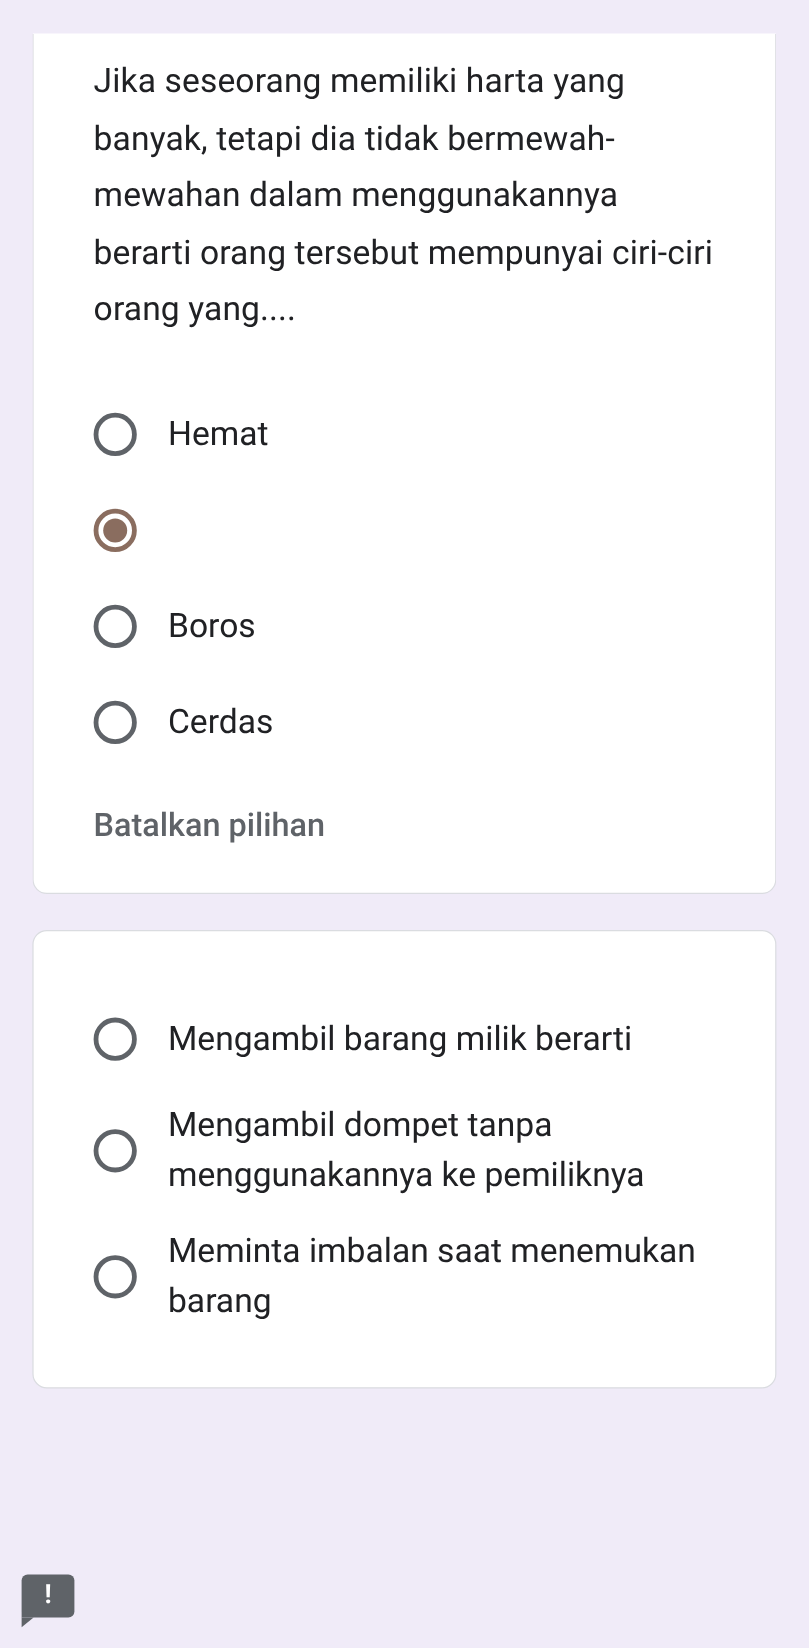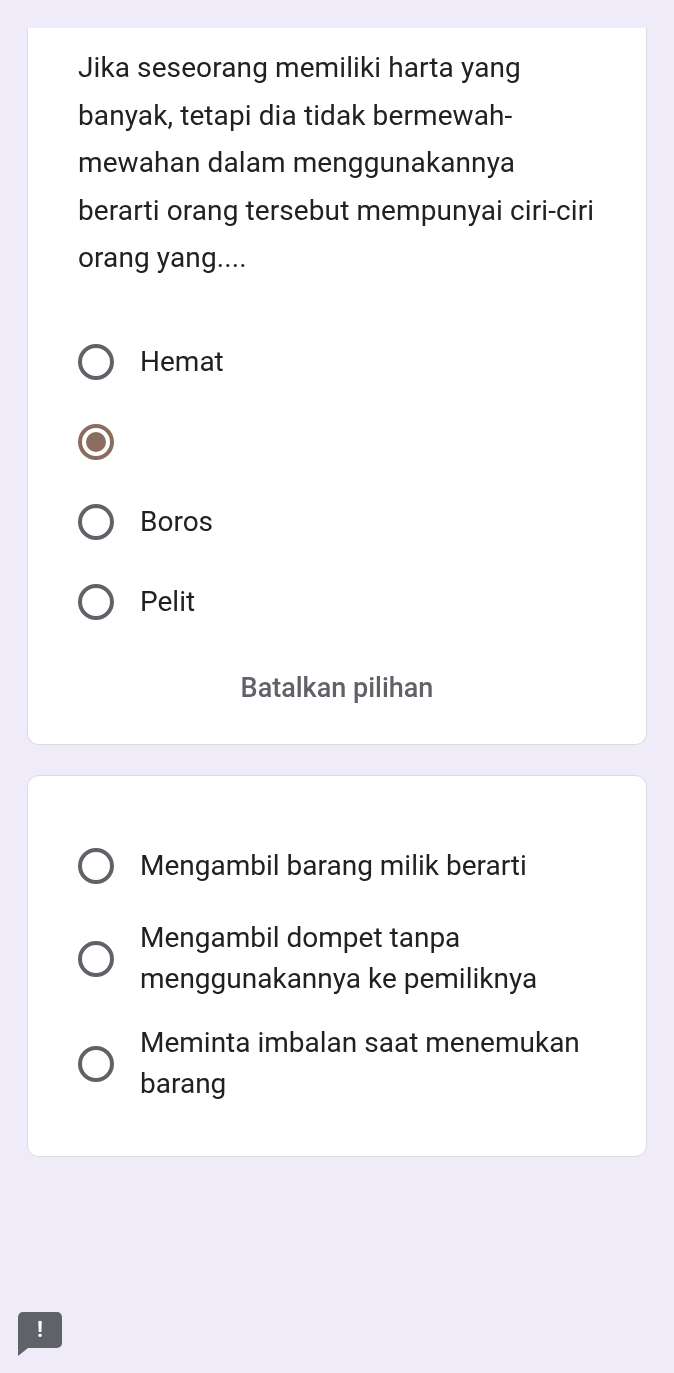--- a/index.html
+++ b/index.html
@@ -62,21 +62,21 @@
     background: #8a6d5f;
     border-radius: 50%;
     transform: translate(-50%, -50%);
   }
   .option-label {
     font-size: 28px;
     line-height: 1.45;
     color: #202124;
   }
   .clear {
-    text-align: center;
+    text-align: left;
     font-size: 27px;
     color: #5f6368;
     font-weight: 500;
     margin-top: 30px;
     cursor: pointer;
   }
   .report {
     position: absolute;
     left: 18px;
     bottom: 25px;
@@ -117,21 +117,21 @@
   </div>
   <div class="option">
     <div class="radio selected"></div>
   </div>
   <div class="option">
     <div class="radio"></div>
     <div class="option-label">Boros</div>
   </div>
   <div class="option">
     <div class="radio"></div>
-    <div class="option-label">Pelit</div>
+    <div class="option-label">Cerdas</div>
   </div>
 
   <div class="clear">Batalkan pilihan</div>
 </div>
 
 <div class="card second">
 
   <div class="option">
     <div class="radio"></div>
     <div class="option-label">Mengambil barang milik berarti</div>

